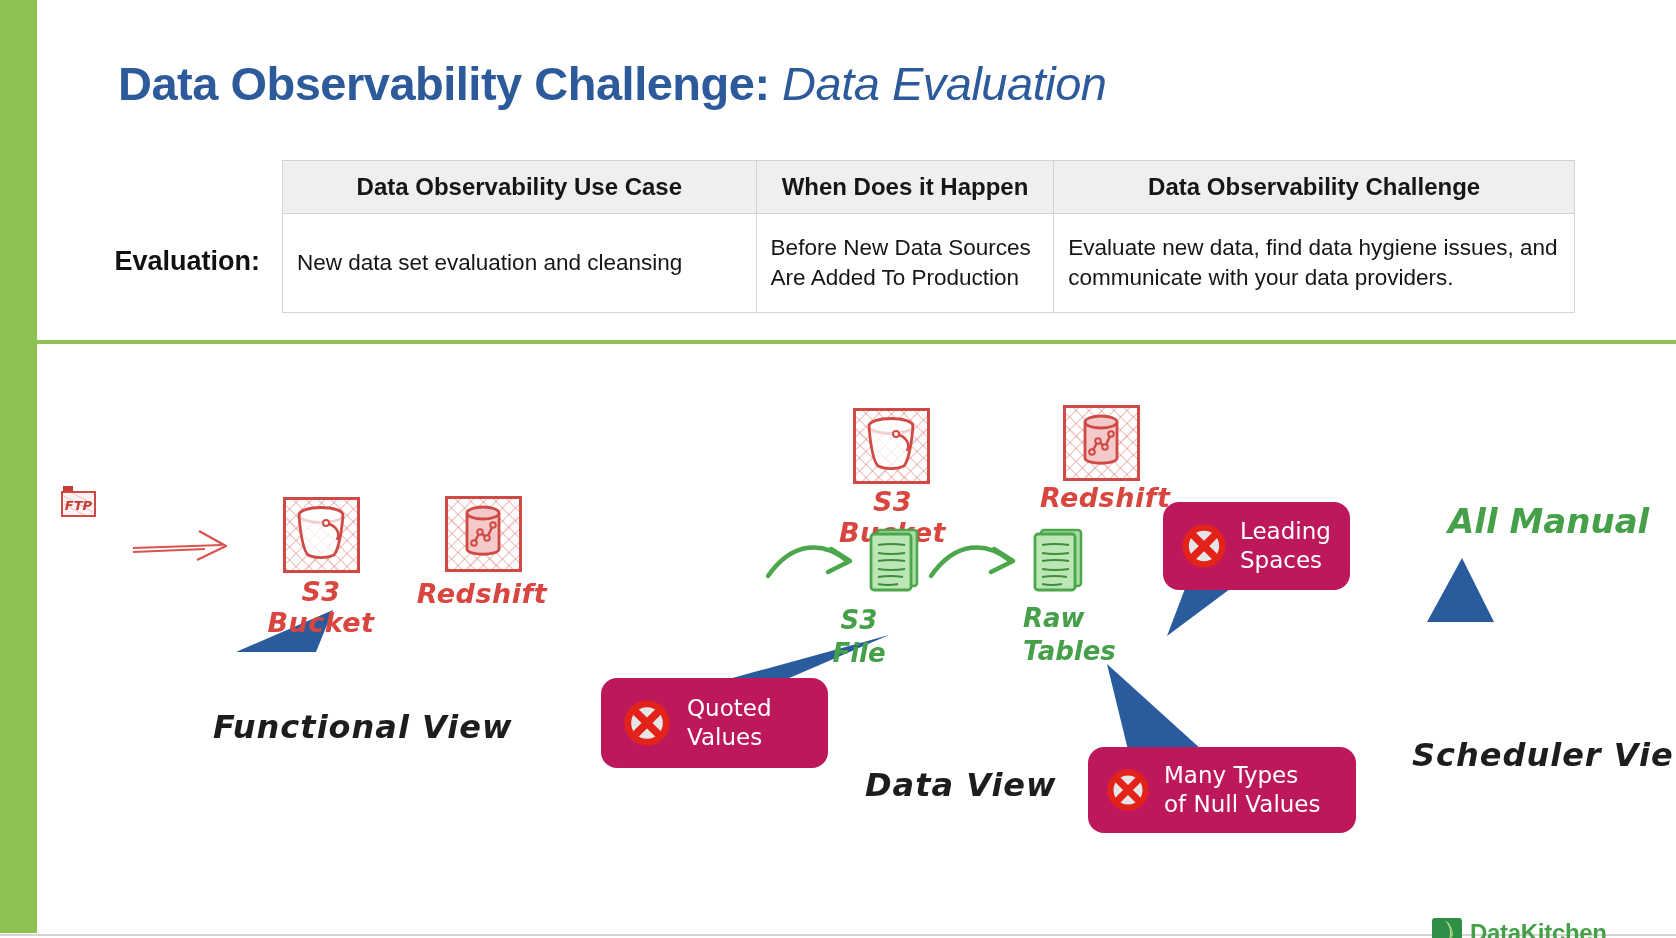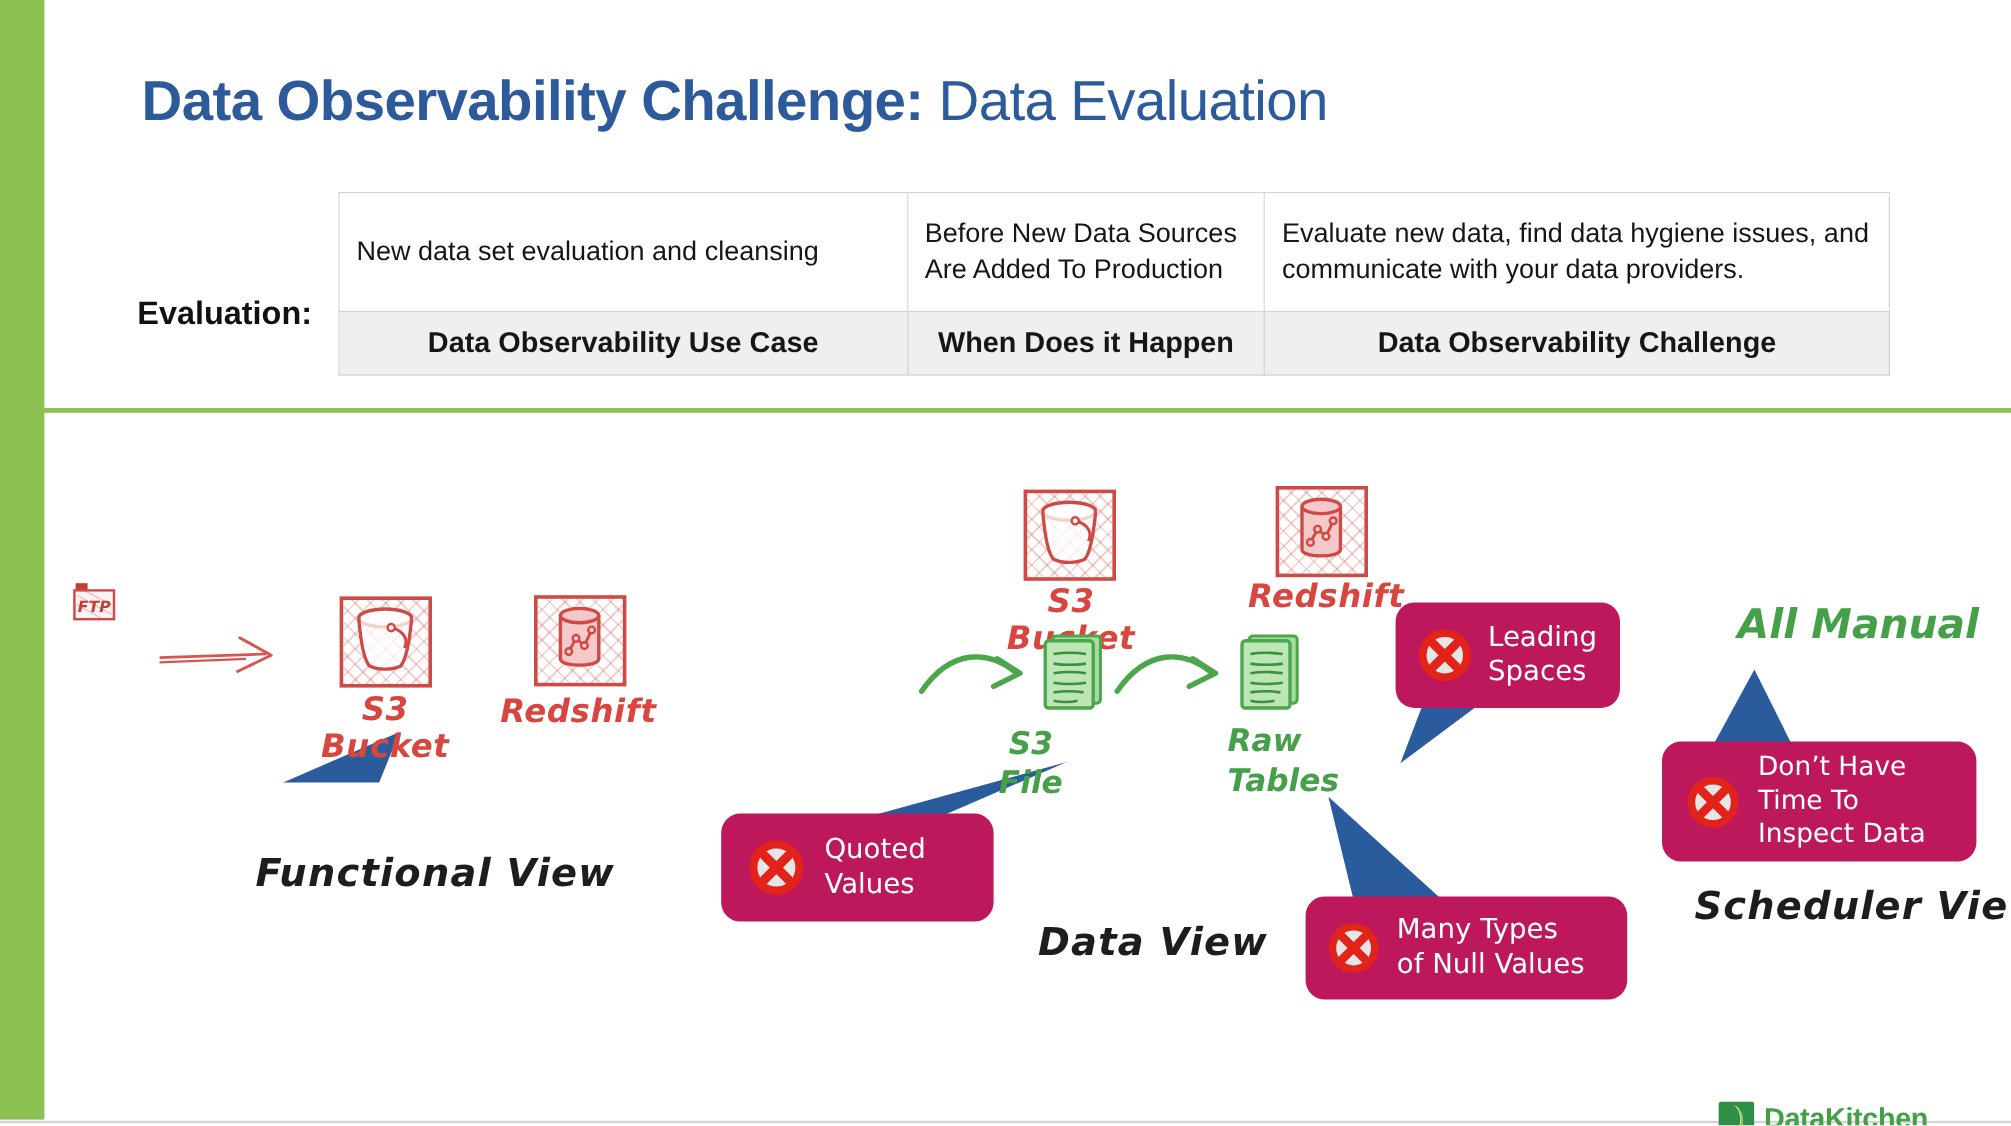--- a/index.html
+++ b/index.html
@@ -7,21 +7,21 @@
          font-family:"Liberation Sans",sans-serif;}
 
   
   .left-bar{position:absolute;left:0;top:0;width:37px;height:933px;}
   .divider{position:absolute;left:0;top:340px;width:1676px;height:4px;}
   .bottom-line{position:absolute;left:0;bottom:2px;width:1676px;height:2px;background:#d5d5d5;}
 
   
   .title{position:absolute;left:118px;top:56px;font-size:47px;letter-spacing:-0.5px;white-space:nowrap;}
   .title .bold{font-weight:700;}
-  .title .reg{font-weight:400;}
+  .title .reg{font-weight:400;font-style:italic;}
 
   
   .eval-label{position:absolute;left:88px;top:246px;width:172px;text-align:right;
               font-size:27px;font-weight:700;color:#111;}
 
   
   .tbl{position:absolute;left:282px;top:160px;width:1293px;border-collapse:collapse;
        font-size:22.5px;color:#161616;}
   .tbl th{background:#efefef;font-weight:700;font-size:24px;height:52px;text-align:center;
           border:1px solid #d2d2d2;padding:0 8px;}
@@ -71,28 +71,28 @@
 
   <div class="title" style="color:#2d5a9a">
     <span class="bold">Data Observability Challenge:</span><span class="reg"> Data Evaluation</span>
   </div>
 
   <div class="eval-label">Evaluation:</div>
 
   <table class="tbl">
     <tbody>
         <tr>
+      <th class="c1">Data Observability Use Case</th>
+      <th class="c2">When Does it Happen</th>
+      <th class="c3">Data Observability Challenge</th>
+    </tr>
+    <tr>
       <td class="c1">New data set evaluation and cleansing</td>
       <td class="c2">Before New Data Sources Are Added To Production</td>
       <td class="c3">Evaluate new data, find data hygiene issues, and communicate with your data providers.</td>
-    </tr>
-    <tr>
-      <th class="c1">Data Observability Use Case</th>
-      <th class="c2">When Does it Happen</th>
-      <th class="c3">Data Observability Challenge</th>
     </tr>
   </tbody>
     </table>
 
   <svg class="overlay" width="1676" height="938">
 
     <g>
       <path d="M133 548 L222 545" stroke="#d9534f" stroke-width="2.2" fill="none"></path>
       <path d="M133 552 L205 549" stroke="#d9534f" stroke-width="1.8" fill="none"></path>
       <path d="M199 531 L226 546 L197 560" stroke="#d9534f" stroke-width="2.4" fill="none" stroke-linejoin="round"></path>
@@ -220,31 +220,20 @@
     <div class="txt">
       <div>Many Types</div>
       <div>of Null Values</div>
     </div>
   </div>
 
   <div class="hand view-label" style="left:865px;top:766px;width:170px;text-align:center;">Data View</div>
 
   <div class="hand green-label" style="left:1448px;top:500px;font-size:34px;white-space:nowrap;">All Manual</div>
 
-  <div class="callout" style="left:1385px;top:618px;width:262px;height:100px;padding-left:20px;gap:15px;font-size:22px;">
-    <svg class="err" width="45" height="45" viewBox="0 0 50 50">
-      <circle cx="25" cy="25" r="20" fill="#e6e6e6" stroke="#e3231a" stroke-width="7"></circle>
-      <path d="M14.5 14.5 L35.5 35.5 M35.5 14.5 L14.5 35.5" stroke="#e3231a" stroke-width="8" stroke-linecap="round"></path>
-    </svg>
-    <div class="txt">
-      <div>Don’t Have</div>
-      <div>Time To</div>
-      <div>Inspect Data</div>
-    </div>
-  </div>
 
   <div class="hand view-label" style="left:1412px;top:736px;width:240px;text-align:center;">Scheduler View</div>
 
   <div class="logo">
     <svg width="30" height="30" viewBox="0 0 30 30">
       <rect x="0" y="0" width="30" height="30" rx="3" fill="#2f8f46"></rect>
       <path d="M13 3 C22 6 24 24 13 27 C20 22 20 8 13 3 Z" fill="#ffffff"></path>
       <path d="M15 5 C22 8 23 22 15 25 C20 20 20 10 15 5 Z" fill="#8dc152"></path>
     </svg>
     <span class="word">DataKitchen</span>

